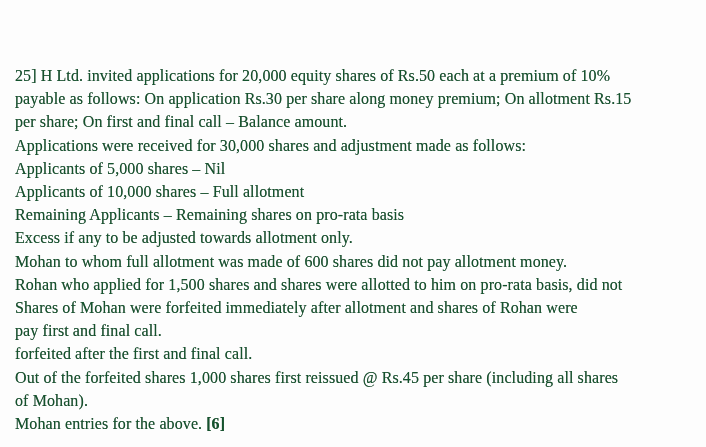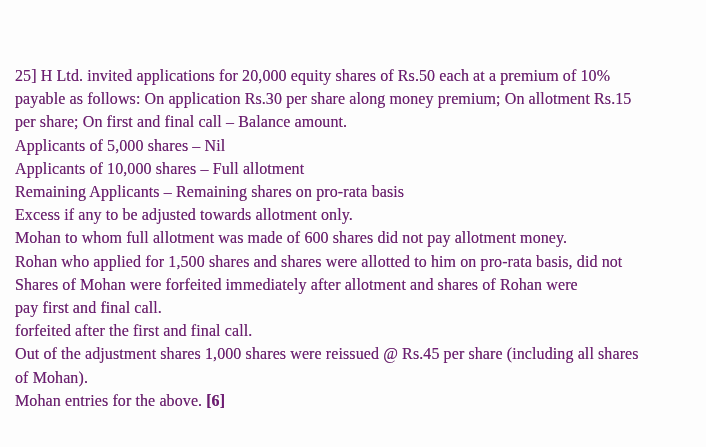--- a/index.html
+++ b/index.html
@@ -17,46 +17,47 @@
   }
   .textblock {
     position: absolute;
     left: 15px;
     top: 64px;
     right: 8px;
   }
   .line {
     font-size: 16px;
     line-height: 23.2px;
-    color: #701a75;
+    color: #14532d;
     white-space: nowrap;
     letter-spacing: 0.1px;
     text-shadow: 0 0 0.6px rgba(40,40,40,0.55);
   }
   .line .bold {
     font-weight: bold;
     margin-left: 4px;
   }
 </style>
 </head>
 <body>
 
 <div class="page">
   <div class="textblock">
     <div class="line">25] H Ltd. invited applications for 20,000 equity shares of Rs.50 each at a premium of 10%</div>
     <div class="line">payable as follows: On application Rs.30 per share along money premium; On allotment Rs.15</div>
     <div class="line">per share; On first and final call – Balance amount.</div>
+    <div class="line">Applications were received for 30,000 shares and adjustment made as follows:</div>
     <div class="line">Applicants of 5,000 shares – Nil</div>
     <div class="line">Applicants of 10,000 shares – Full allotment</div>
     <div class="line">Remaining Applicants – Remaining shares on pro-rata basis</div>
     <div class="line">Excess if any to be adjusted towards allotment only.</div>
     <div class="line">Mohan to whom full allotment was made of 600 shares did not pay allotment money.</div>
     <div class="line">Rohan who applied for 1,500 shares and shares were allotted to him on pro-rata basis, did not</div>
     <div class="line">Shares of Mohan were forfeited immediately after allotment and shares of Rohan were</div>
     <div class="line">pay first and final call.</div>
     <div class="line">forfeited after the first and final call.</div>
-    <div class="line">Out of the adjustment shares 1,000 shares were reissued @ Rs.45 per share (including all shares</div>
+    <div class="line">Out of the forfeited shares 1,000 shares first reissued @ Rs.45 per share (including all shares</div>
     <div class="line">of Mohan).</div>
     <div class="line">
       <span>Mohan entries for the above.</span><span class="bold">[6]</span>
     </div>
   </div>
 </div>
 
 </body></html>

